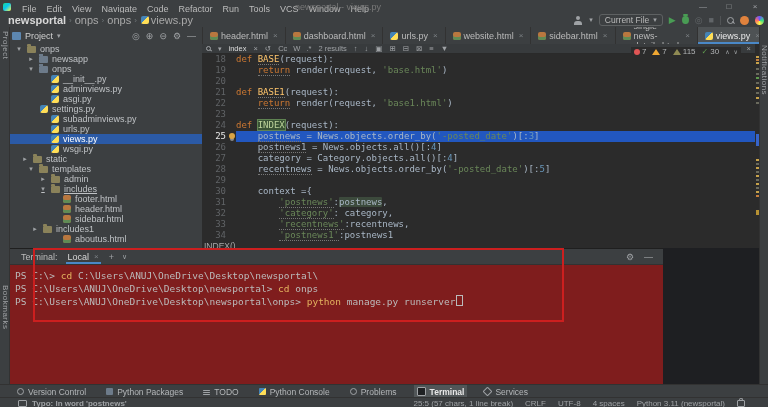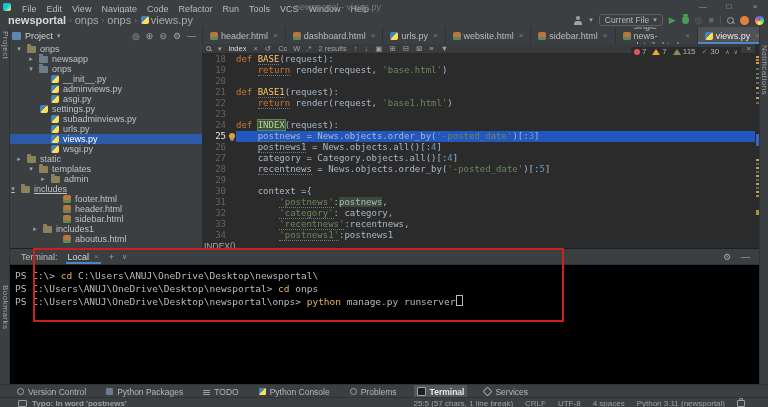--- a/index.html
+++ b/index.html
@@ -100,21 +100,21 @@
   .tri-warn{border-bottom:6px solid #f0a732;}
   .tri-weak{border-bottom:6px solid #8f8a53;}
   .ok-g{color:#5f9a4e;font-size:8px;}
   .insp-nav{color:#9fa2a5;font-size:6px;display:flex;gap:4px;}
   
   #stripe{left:755px;top:44px;width:7px;height:204px;background:#2b2b2b;z-index:4;}
   .mark{position:absolute;left:1px;width:5px;}
   .mk-y{background:#c7a24a;} .mk-o{background:#c77f3c;} .mk-g{background:#5f9a4e;}
   .mk-gr{background:#6a6a5d;} .mk-b{background:#3764c8;} .mk-Y{background:#b69133;}
   
-  #terminal{left:9px;top:248px;width:751px;height:136px;background:#000000;border-top:1px solid #1f1f1f;}
+  #terminal{left:9px;top:248px;width:654px;height:136px;background:#7f1d1d;border-top:1px solid #1f1f1f;}
   #term-header{height:15px;background:#3c3f41;border-bottom:1px solid #323232;display:flex;align-items:center;
                font-size:9px;color:#bbbbbb;gap:8px;padding-left:12px;}
   #term-tab{display:flex;align-items:center;gap:3px;color:#d8d8d8;height:15px;box-shadow:inset 0 -2px 0 #4a88c7;padding:0 2px;}
   #term-tab .tab-close{font-size:8px;color:#7c8084;}
   #term-actions{margin-left:auto;display:flex;gap:10px;padding-right:10px;color:#9fa2a5;font-size:9px;}
   #term-body{font-family:"DejaVu Sans Mono",monospace;font-size:9.5px;line-height:13px;
              color:#bbbbbb;padding:4px 0 0 6px;}
   .tline{white-space:pre;}
   .tk-t{color:#bbbbbb;} .tk-y{color:#e3b35f;}
   .cursor{display:inline-block;width:5px;height:9px;border:1px solid #bbbbbb;vertical-align:-1px;margin-left:1px;}
@@ -294,36 +294,36 @@
     <div class="tree-row selected" style="padding-left: 30px;">
       <span class="tw"></span>
       <span class="fi-py"></span>
       <span class="tree-label">views.py</span>
     </div>
     <div class="tree-row" style="padding-left: 30px;">
       <span class="tw"></span>
       <span class="fi-py"></span>
       <span class="tree-label">wsgi.py</span>
     </div>
-    <div class="tree-row" style="padding-left: 6px;">
+    <div class="tree-row" style="padding-left: 12px;">
       <span class="tw">▸</span>
       <span class="fi-folder"></span>
       <span class="tree-label">static</span>
     </div>
     <div class="tree-row" style="padding-left: 18px;">
       <span class="tw">▾</span>
       <span class="fi-folder"></span>
       <span class="tree-label">templates</span>
     </div>
     <div class="tree-row" style="padding-left: 30px;">
       <span class="tw">▸</span>
       <span class="fi-folder"></span>
       <span class="tree-label">admin</span>
     </div>
-    <div class="tree-row" style=" text-decoration: underline;">
+    <div class="tree-row" style="padding-left: 30px; text-decoration: underline;">
       <span class="tw">▾</span>
       <span class="fi-folder"></span>
       <span class="tree-label">includes</span>
     </div>
     <div class="tree-row" style="padding-left: 42px;">
       <span class="tw"></span>
       <span class="fi-html"></span>
       <span class="tree-label">footer.html</span>
     </div>
     <div class="tree-row" style="padding-left: 42px;">

